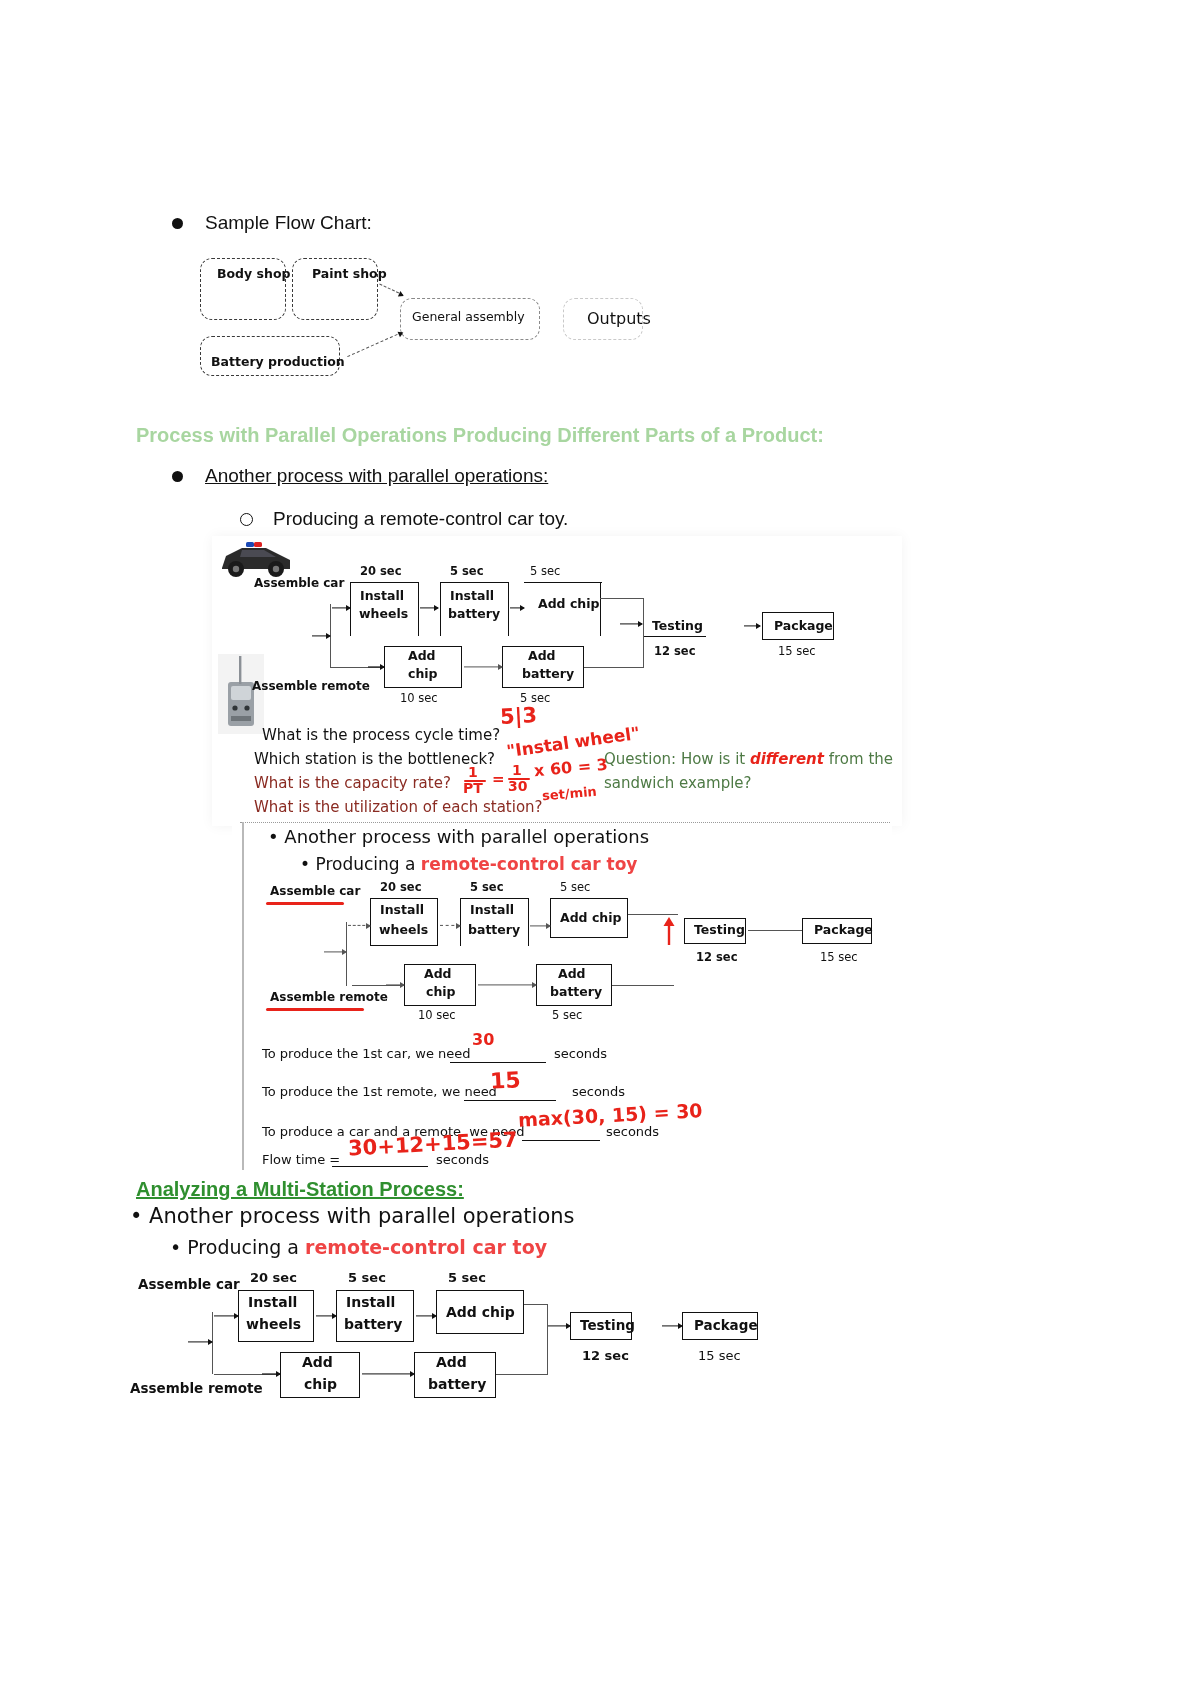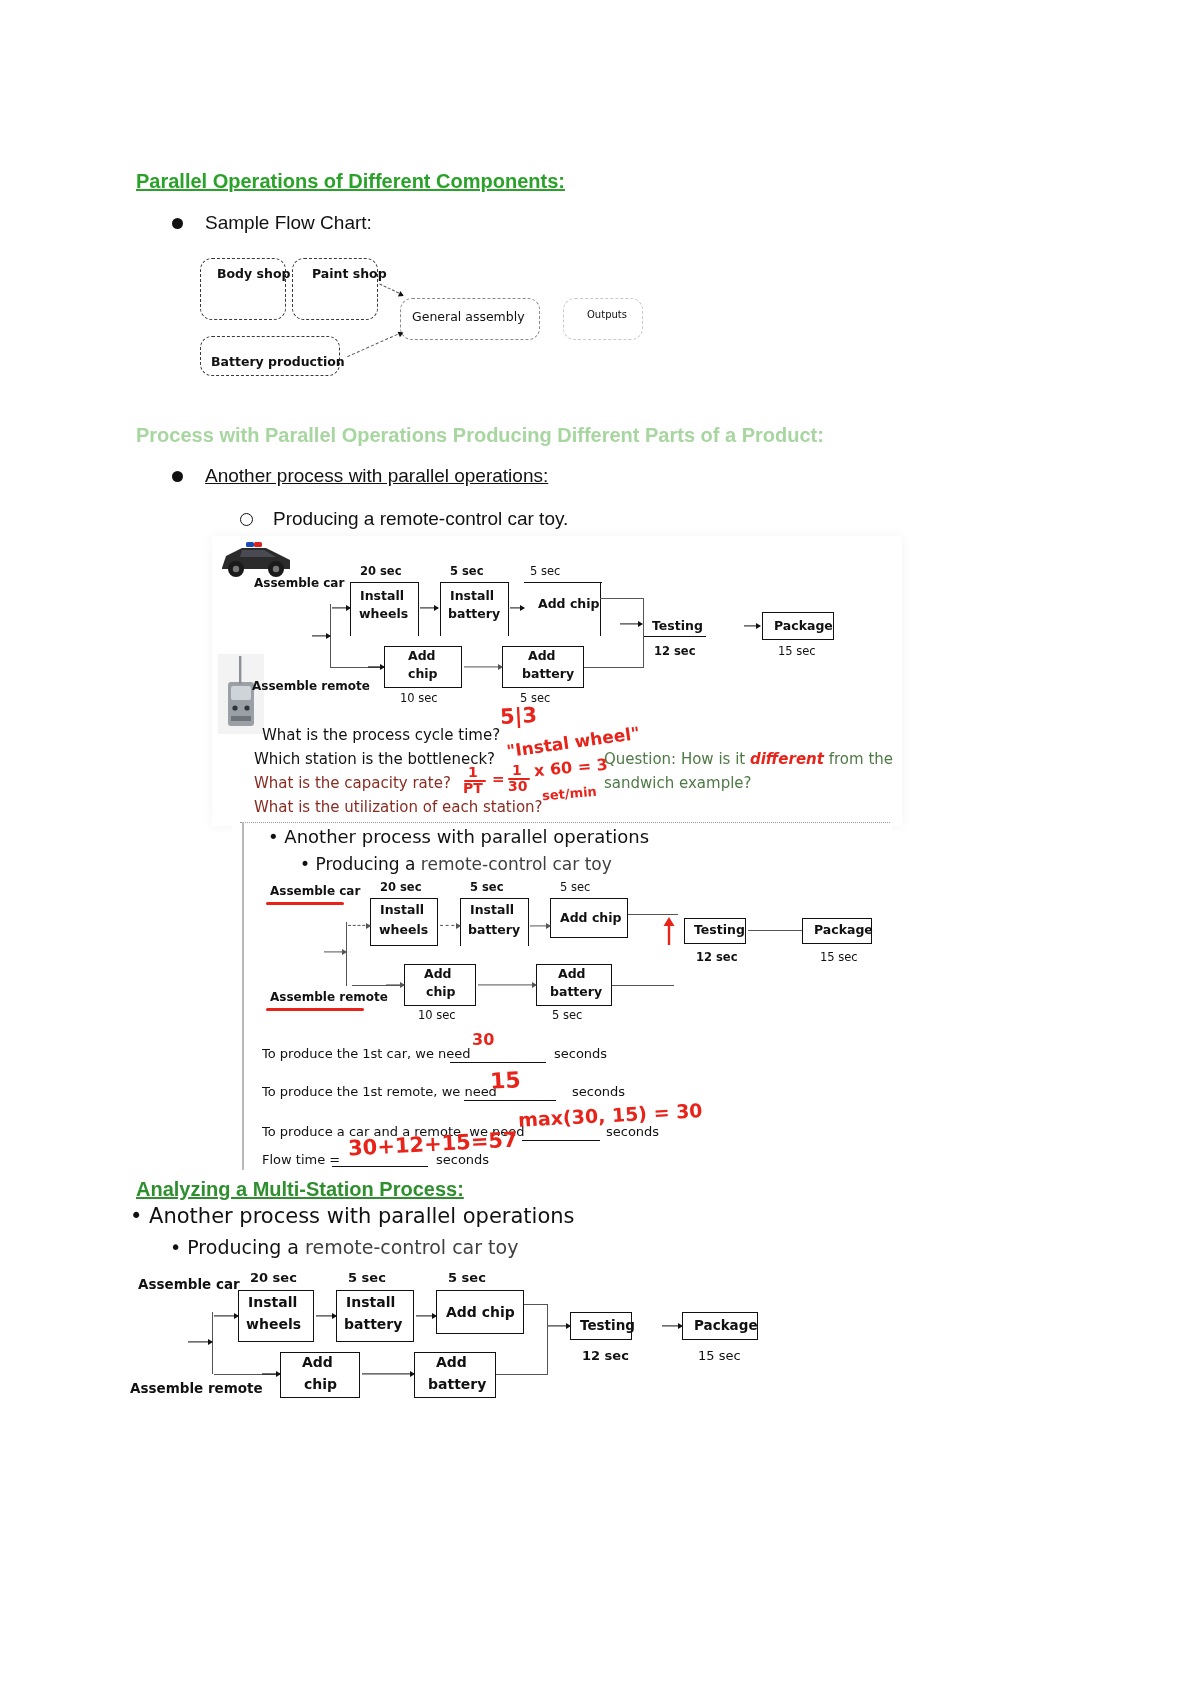--- a/index.html
+++ b/index.html
@@ -51,54 +51,53 @@
 
   .blank{position:absolute;border-bottom:1.4px solid #111;}
   .qtext{position:absolute;font-family:"DejaVu Sans",sans-serif;white-space:nowrap;}
   .qred{color:#8a2b22;}
   .qgreen{color:#4e7a45;}
   .qgreen i{color:#e8231a;font-style:italic;font-weight:700;}
 
   .divider{position:absolute;border-top:1.2px dotted #9a9a9a;}
   .lbar{position:absolute;width:1.5px;background:#b9b9b9;}
 
-  .redtxt{color:#404040;}
+  .redtxt{color:#ef4444;font-weight:bold;}
 
   
   .car{position:absolute;}
   .remote{position:absolute;background:#f2f2f2;}
 </style>
 </head>
 <body>
 
 <div class="page">
 
 
-  <div class="h-green" style="top:170px;">Parallel Operations of Different Components:</div>
 
   <div class="bullet1" style="left:172px;top:212px;">
     <span class="dot"></span>
     <span>Sample Flow Chart:</span>
   </div>
 
   <div class="scan" style="left:195px;top:240px;width:450px;height:155px;">
     <div class="softbox" style="left:5px;top:18px;width:86px;height:62px;"></div>
     <div class="lbl b" style="left:22px;top:26px;font-size:12.5px;">Body shop</div>
 
     <div class="softbox" style="left:97px;top:18px;width:86px;height:62px;"></div>
     <div class="lbl b" style="left:117px;top:26px;font-size:12.5px;">Paint shop</div>
 
     <div class="softbox" style="left:5px;top:96px;width:140px;height:40px;"></div>
     <div class="lbl b" style="left:16px;top:114px;font-size:12.5px;">Battery production</div>
 
     <div class="softbox faint" style="left:205px;top:58px;width:140px;height:42px;"></div>
     <div class="lbl" style="left:217px;top:69px;font-size:12.5px;">General assembly</div>
 
     <div class="softbox faint" style="left:368px;top:58px;width:80px;height:42px;border-color:#c9c9c9;"></div>
-    <div class="lbl" style="left:392px;top:69px;font-size:10px;">Outputs</div>
+    <div class="lbl" style="left:392px;top:69px;font-size:16px;">Outputs</div>
 
     <div class="arrow dashed" style="left:183px;top:45px;width:26px;height:10px;transform:rotate(25deg);">
         <span class="shaft"></span>
       </div>
     <div class="arrow dashed" style="left:150px;top:100px;width:60px;height:10px;transform:rotate(-24deg);">
         <span class="shaft"></span>
       </div>
   </div>
 
   <div class="h-lightgreen" style="top:424px;">Process with Parallel Operations Producing Different Parts of a Product:</div>

